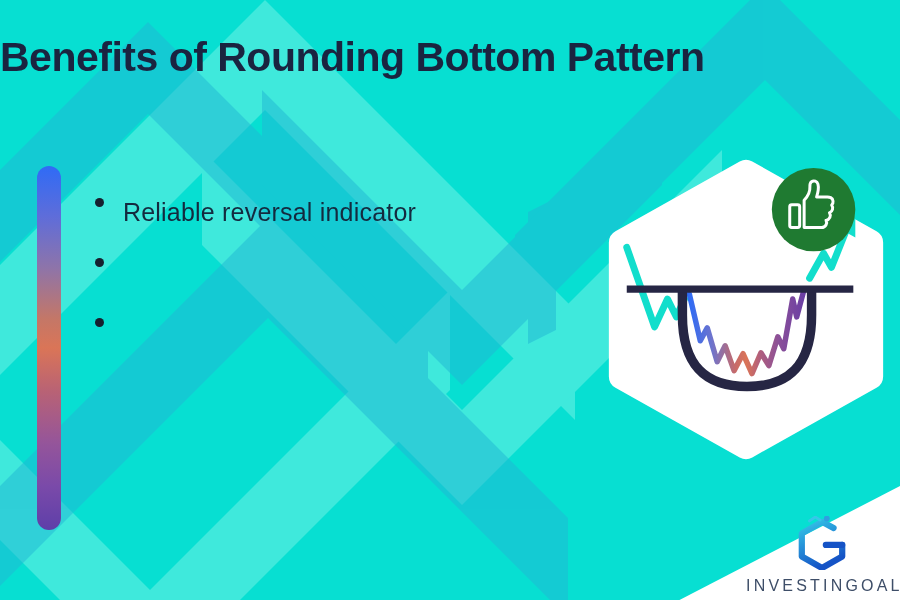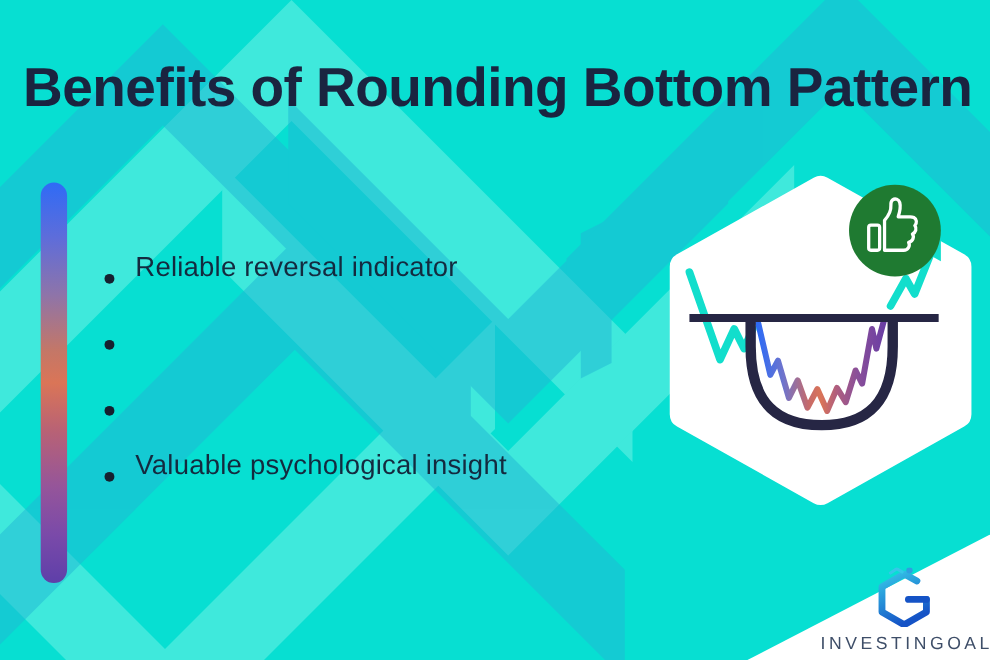--- a/index.html
+++ b/index.html
@@ -2,32 +2,32 @@
 <html><head>
 <meta charset="utf-8">
 <style>
   html,body{margin:0;padding:0;background:#333;}
   .canvas{
     position:relative;width:900px;height:600px;overflow:hidden;
     background:#07dfd2;font-family:"Liberation Sans", sans-serif;
   }
   .bg-pattern{position:absolute;left:0;top:0;width:900px;height:600px;}
   .title{
-    position:absolute;left:0;right:0;top:34px;margin:16px;text-align:right;
-    font-size:50px;font-weight:700;letter-spacing:-0.5px;color:#1a2440;
+    position:absolute;left:0;right:0;top:34px;margin:0;text-align:left;
+    font-size:41px;font-weight:700;letter-spacing:-0.5px;color:#1a2440;
   }
   .accent-bar{
     position:absolute;left:37px;top:166px;width:24px;height:364px;border-radius:13px;
     background:linear-gradient(180deg,#2f6bf6 0%,#5f6dd9 14%,#8e74a9 28%,#c47767 42%,
                #da7557 50%,#b86275 62%,#95559a 76%,#7a4aa9 88%,#5e3fa9 100%);
   }
   .benefits{
     position:absolute;left:95px;top:198px;margin:0;padding:0;list-style:none;
   }
-  .benefits li{display:flex;align-items:flex-end;height:60px;}
+  .benefits li{display:flex;align-items:flex-start;height:60px;}
   .bullet-dot{width:9px;height:9px;border-radius:50%;background:#16202f;flex:0 0 auto;}
   .benefit-text{margin-left:19px;font-size:25px;color:#142a3f;letter-spacing:0.2px;}
   .badge{position:absolute;left:595px;top:148px;width:302px;height:318px;}
   .footer-corner{
     position:absolute;left:0;top:0;width:900px;height:600px;background:#ffffff;
     clip-path:polygon(75.5% 100%, 100% 81%, 100% 100%);
   }
   .logo-mark{position:absolute;left:797px;top:516px;width:50px;height:54px;}
   .brand-name{
     position:absolute;left:746px;top:577px;width:160px;
@@ -61,24 +61,20 @@
   <ul class="benefits">
     <li>
       <span class="bullet-dot"></span>
       <span class="benefit-text">Reliable reversal indicator</span>
     </li>
     <li>
       <span class="bullet-dot"></span>
     </li>
     <li>
       <span class="bullet-dot"></span>
-    </li>
-    <li>
-      <span class="bullet-dot"></span>
-      <span class="benefit-text">Valuable psychological insight</span>
     </li>
   </ul>
 
   <svg class="badge" viewBox="0 0 300 320">
     <defs>
       <linearGradient id="zg" gradientUnits="userSpaceOnUse" x1="93" y1="0" x2="208" y2="0">
         <stop offset="0" stop-color="#2e6bf5"></stop>
         <stop offset="0.2" stop-color="#6f74cc"></stop>
         <stop offset="0.4" stop-color="#c66a6a"></stop>
         <stop offset="0.5" stop-color="#da7457"></stop>

